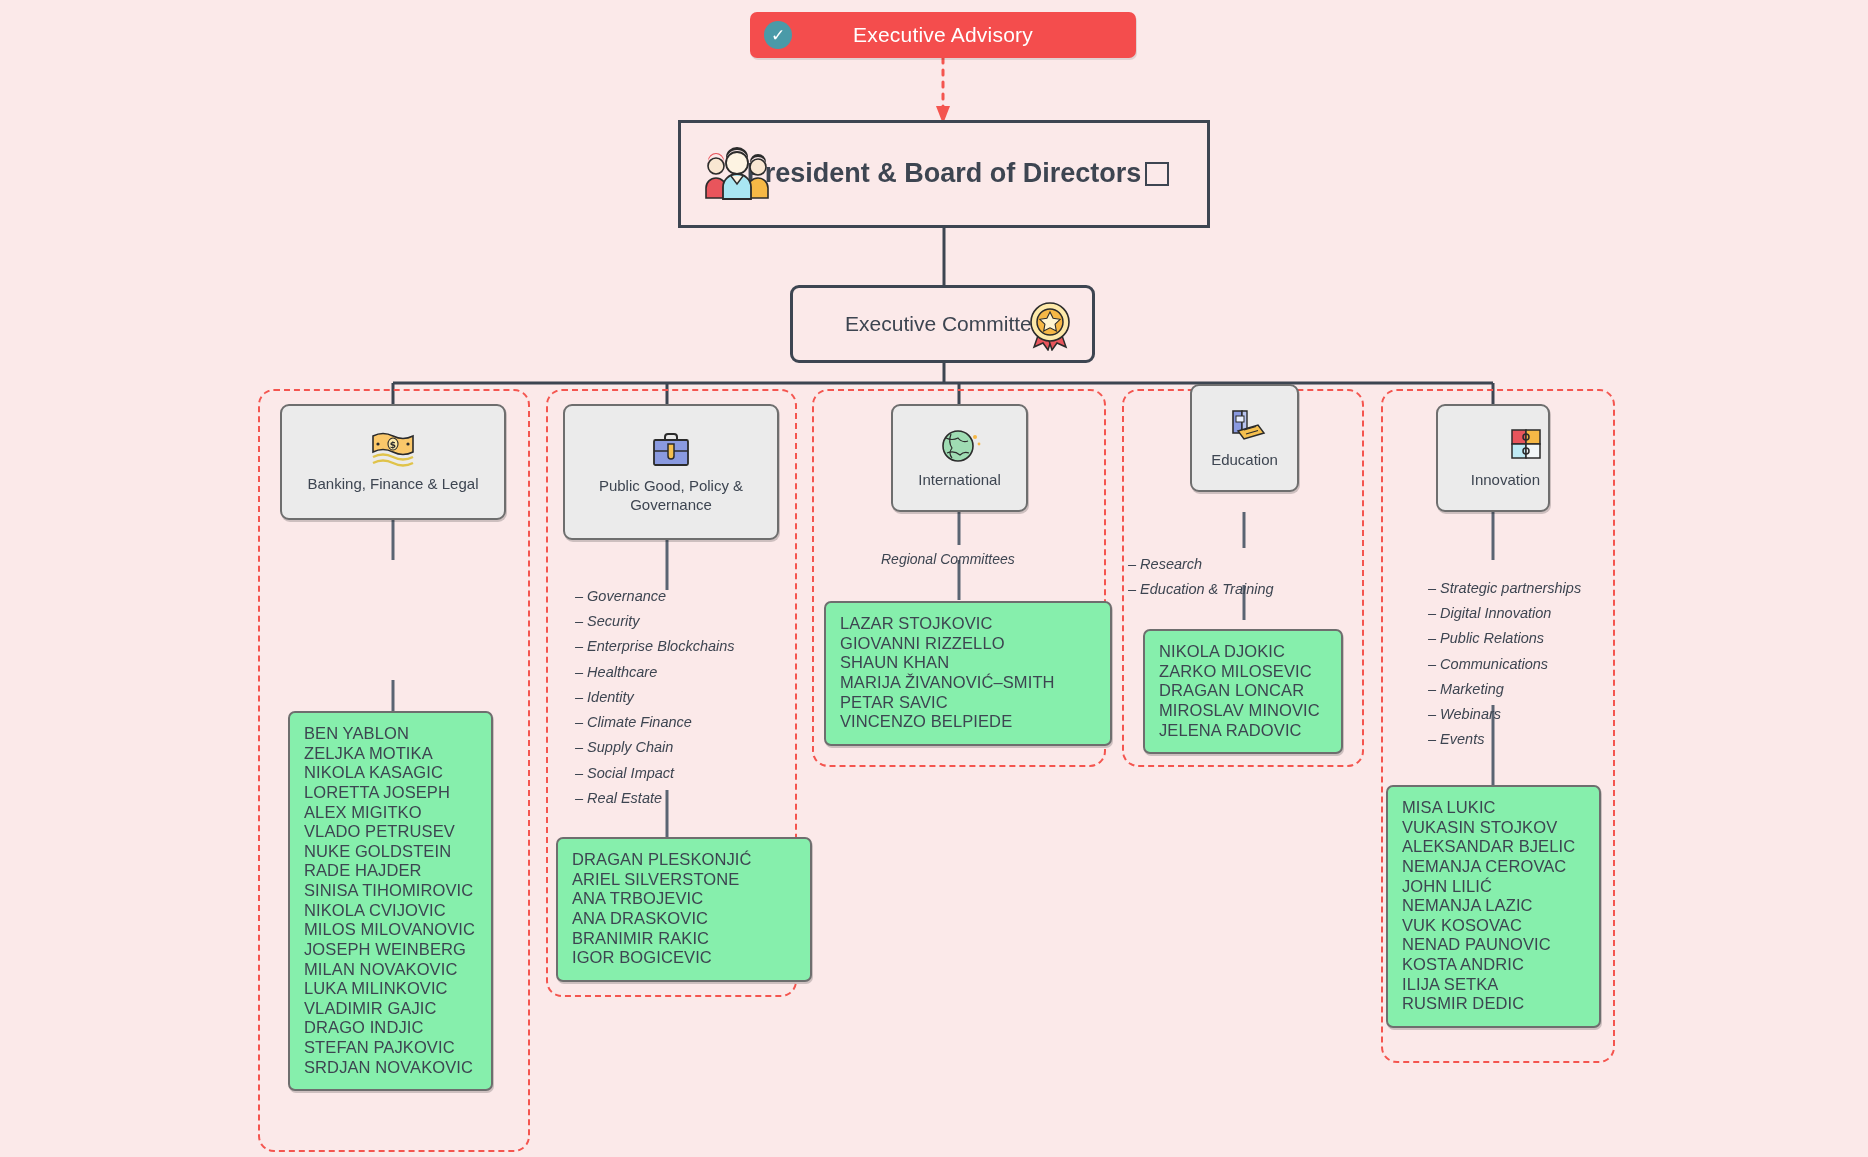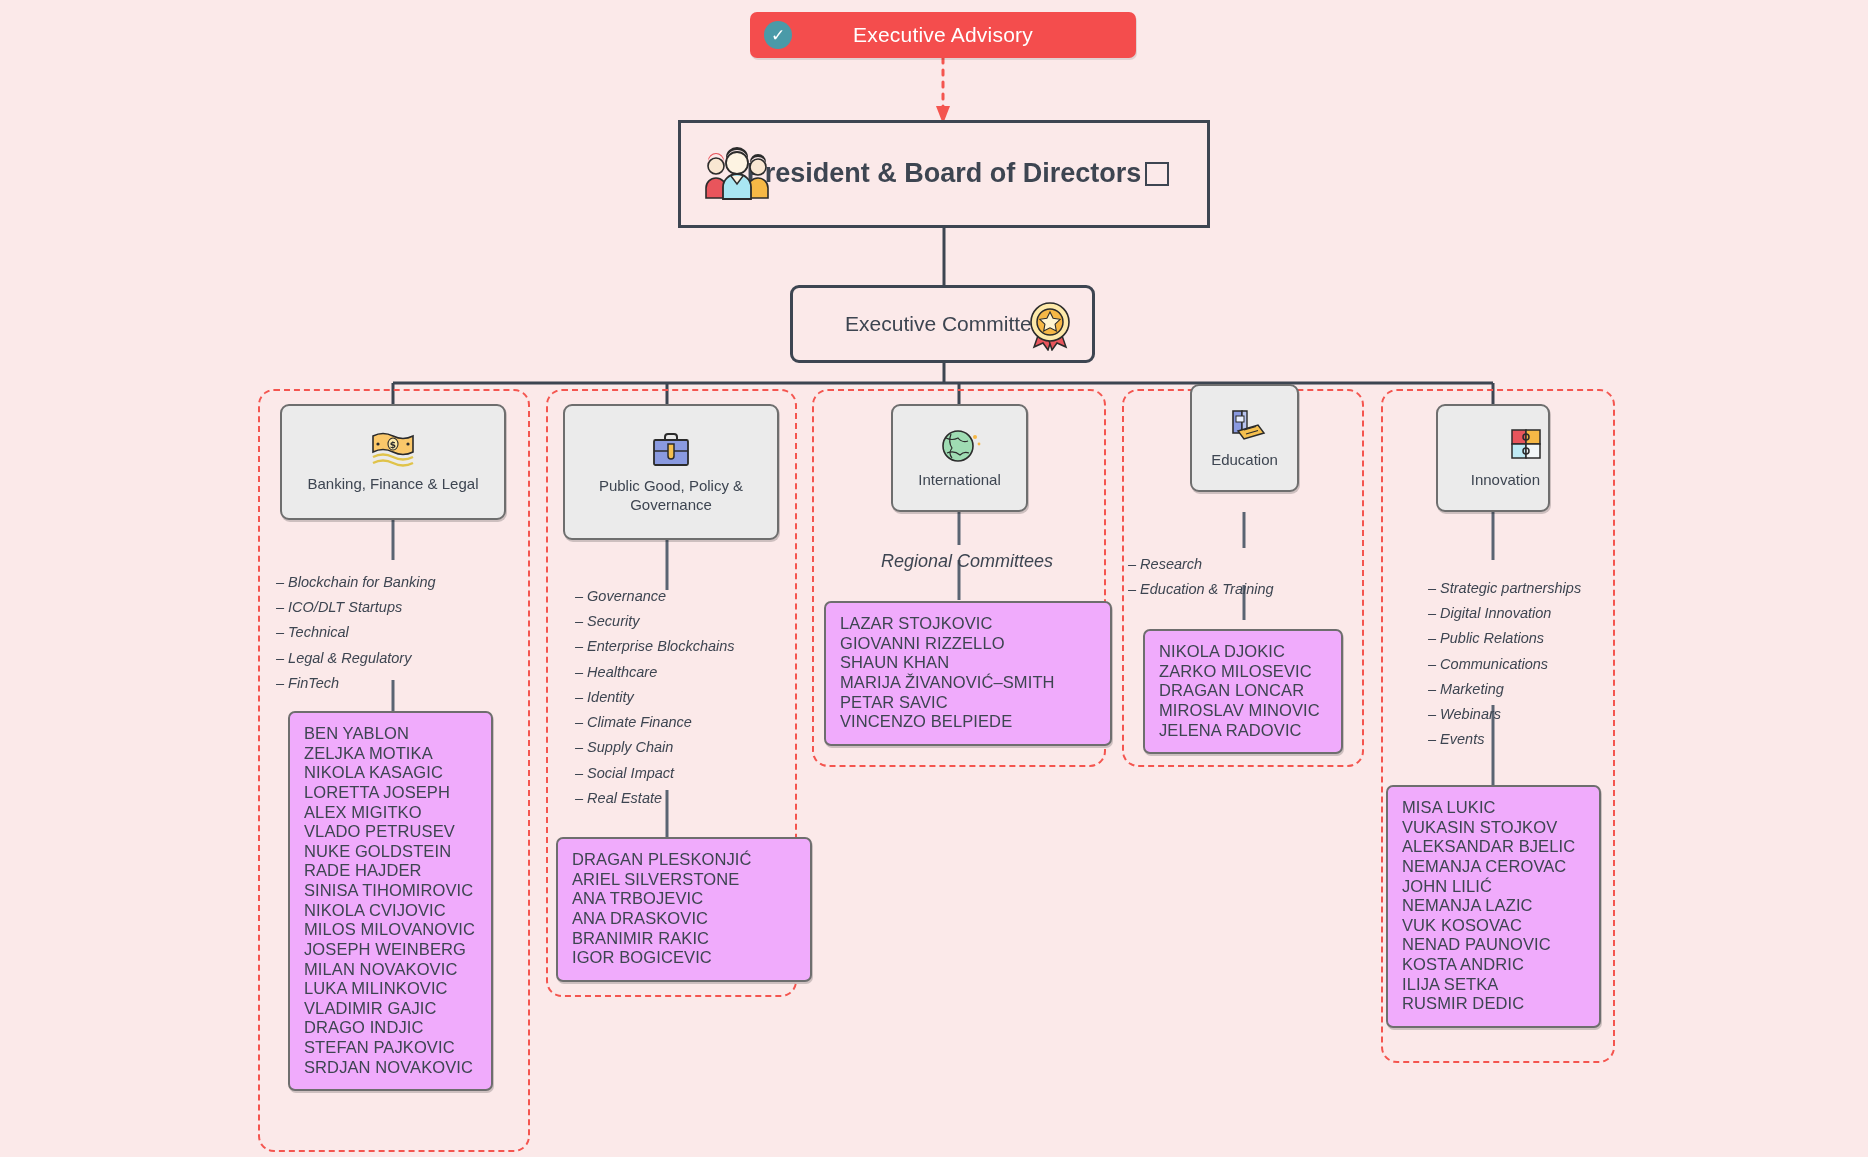--- a/index.html
+++ b/index.html
@@ -99,29 +99,29 @@
     font-size:14.5px;
     font-style:italic;
     line-height:1.74;
     color:#3d4551;
     white-space:nowrap;
   }
   .bullets div{white-space:nowrap;}
 
   
   .caption{
-    position:absolute;font-style:italic;font-size:18px;color:#3d4551;
+    position:absolute;font-style:italic;font-size:14px;color:#3d4551;
     white-space:nowrap;
   }
 
   
   .names{
     position:absolute;
     box-sizing:border-box;
-    background:#f0abfc;
+    background:#86efac;
     border:2.5px solid #6e6e6e;
     border-radius:7px;
     box-shadow:1px 2px 0 rgba(0,0,0,.18);
     padding:11px 14px 12px 14px;
   }
   .names div{
     font-size:16.5px;line-height:1.19;color:#3d4551;white-space:nowrap;
     letter-spacing:.1px;
   }
 </style>
@@ -258,27 +258,20 @@
       <rect x="8" y="4" width="14" height="14" fill="#e8555c" stroke="#2b2b2b" stroke-width="1.5"></rect>
       <rect x="22" y="4" width="14" height="14" fill="#f6b846" stroke="#2b2b2b" stroke-width="1.5"></rect>
       <rect x="8" y="18" width="14" height="14" fill="#bfeaf4" stroke="#2b2b2b" stroke-width="1.5"></rect>
       <rect x="22" y="18" width="14" height="14" fill="#f2f6f7" stroke="#2b2b2b" stroke-width="1.5"></rect>
       <circle cx="22" cy="11" r="3" fill="none" stroke="#2b2b2b" stroke-width="1.5"></circle>
       <circle cx="22" cy="25" r="3" fill="none" stroke="#2b2b2b" stroke-width="1.5"></circle>
     </svg>
     <div class="cat-label">Innovation</div>
   </div>
 
-  <div class="bullets" style="left:276px;top:570px;">
-      <div>– Blockchain for Banking</div>
-      <div>– ICO/DLT Startups</div>
-      <div>– Technical</div>
-      <div>– Legal &amp; Regulatory</div>
-      <div>– FinTech</div>
-    </div>
   <div class="bullets" style="left:575px;top:584px;">
       <div>– Governance</div>
       <div>– Security</div>
       <div>– Enterprise Blockchains</div>
       <div>– Healthcare</div>
       <div>– Identity</div>
       <div>– Climate Finance</div>
       <div>– Supply Chain</div>
       <div>– Social Impact</div>
       <div>– Real Estate</div>

